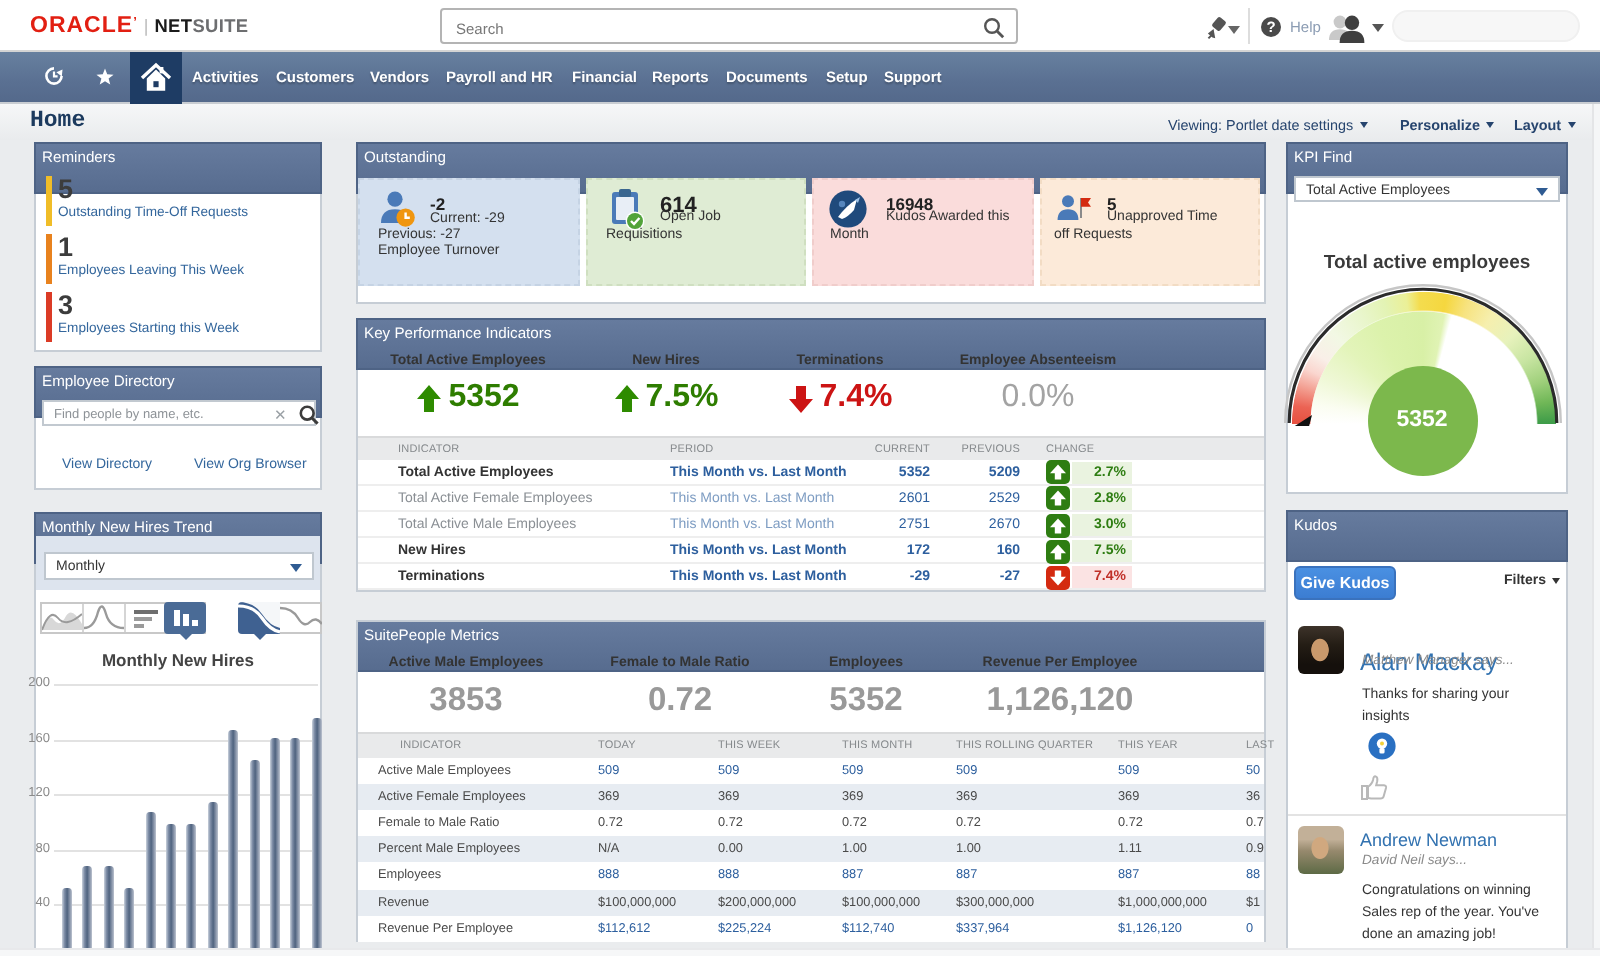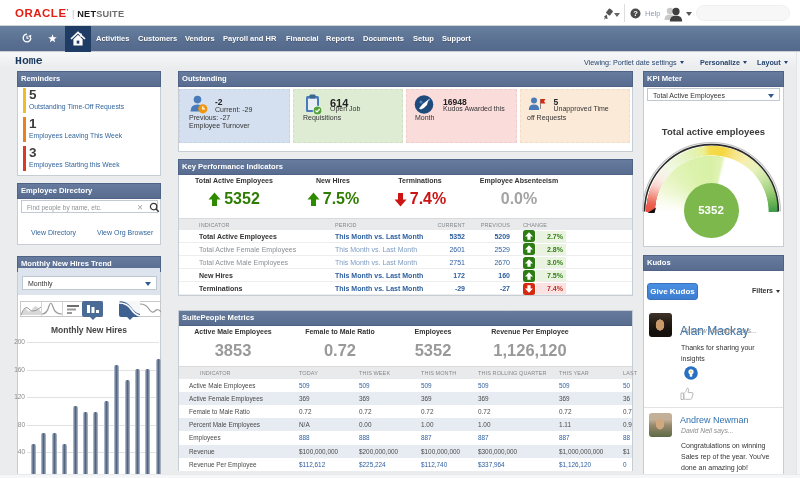--- a/index.html
+++ b/index.html
@@ -29,21 +29,21 @@
 .navitem { position:absolute; top:8px; font-size:7.5px; font-weight:bold; color:#fff; text-shadow:0 1px 1px rgba(0,0,0,0.25); }
 
 
 #strip { position:absolute; left:0; top:52px; width:800px; height:18px; background:linear-gradient(#f6f7f8,#e9ebed); }
 #hometitle { position:absolute; left:15px; top:54px; font-size:11.5px; font-weight:bold; color:#1c3a5e;font-family:Liberation Mono, monospace; }
 .striplink { position:absolute; top:57.5px; font-size:7.2px; font-weight:bold; color:#26446e; }
 .caret { display:inline-block; width:0; height:0; border-left:2.5px solid transparent; border-right:2.5px solid transparent; border-top:3.5px solid #26446e; margin-left:3px; vertical-align:0.5px; }
 
 
 .portlet { position:absolute; background:#fff; border:1px solid #c6cdd5; }
-.phead { position:absolute; left:-1px; top:-1px; right:-1px; height:16px; background:linear-gradient(#667b9e,#576c8f); border:1px solid #4e6385; color:#fff; font-size:7.6px; font-weight:bold; line-height:14px; padding-left:3px; }
+.phead { position:absolute; left:-1px; top:-1px; right:-1px; height:26px; background:linear-gradient(#667b9e,#576c8f); border:1px solid #4e6385; color:#fff; font-size:7.6px; font-weight:normal; line-height:14px; padding-left:3px; }
 .bluelink { color:#33669c; }
 
 
 .rem-num { position:absolute; font-size:13.5px; font-weight:bold; color:#3c3c3c; }
 .rem-lbl { position:absolute; font-size:6.8px; color:#33669c; }
 .rem-bar { position:absolute; width:3px; }
 
 
 .drop { position:absolute; background:#fff; border:1px solid #bfc7cf; }
 .drop .txt { position:absolute; left:5px; top:3px; font-size:7px; color:#333; }
@@ -58,20 +58,27 @@
 
 #givekudos { position:absolute; background:linear-gradient(#4a90e2,#3c7dd2); border:1px solid #3a72bd; border-radius:3px; color:#fff; font-size:8px; font-weight:bold; text-align:center; }
 .bar { position:absolute; width:5px; background:linear-gradient(90deg,#c9d1dc 0,#7e8da6 25%,#4f637f 52%,#8b97ac 80%,#bcc3cf 100%); border-radius:2px 2px 0 0; }
 .avatar { position:absolute; width:23px; height:24px; border-radius:3px; overflow:hidden; }
 </style>
 </head>
 <body>
 
 <div id="topbar">
   <div id="logo"><span class="oracle">ORACLE<span style="font-size:6.5px;vertical-align:3px">’</span></span><span class="sep">|</span><span class="ns"><span class="net">NET</span><span class="suite">SUITE</span></span></div>
+  <div id="searchbox">
+    <span class="ph">Search</span>
+    <svg width="12" height="12" viewBox="0 0 12 12">
+        <circle cx="5" cy="5" r="3.4" fill="none" stroke="#555" stroke-width="1.2"></circle>
+        <line x1="7.6" y1="7.6" x2="10.6" y2="10.6" stroke="#555" stroke-width="1.4"></line>
+      </svg>
+  </div>
 
   <svg class="abs" style="left:602px;top:8px" width="13" height="13" viewBox="0 0 13 13">
       <g fill="#555">
         <rect x="5" y="1" width="5" height="6" rx="1" transform="rotate(40 7.5 4)"></rect>
         <path d="M3.2 7.2 L6.8 10.2 L5.5 10.8 L2.5 10.8 Z" transform="rotate(40 5 9)"></path>
         <line x1="2.2" y1="11.2" x2="4.6" y2="8.8" stroke="#555" stroke-width="1"></line>
       </g>
     </svg>
   <div class="abs" style="left:614px;top:13px;width:0;height:0;border-left:3px solid transparent;border-right:3px solid transparent;border-top:4px solid #666"></div>
   <div class="topdiv"></div>
@@ -299,21 +306,21 @@
       </svg>
       <span style="font-size:16px;font-weight:bold;color:#2e7d00">7.5%</span>
     </div>
   <div class="abs" style="left:360px;top:190px;width:120px;display:flex;align-items:center;justify-content:center">
       <svg width="13" height="15" viewBox="0 0 13 15" style="margin-right:3px">
         <path d="M6.5 14.5 L12.5 7.5 L9 7.5 L9 1 L4 1 L4 7.5 L0.5 7.5 Z" fill="#cc1414"></path>
       </svg>
       <span style="font-size:16px;font-weight:bold;color:#cc1414">7.4%</span>
     </div>
   <div class="abs" style="left:459px;top:190px;width:120px;display:flex;align-items:center;justify-content:center">
-      <span style="font-size:16px;font-weight:bold;color:#a3a3a3">0.0%</span>
+      <span style="font-size:16px;font-weight:normal;color:#a3a3a3">0.0%</span>
     </div>
 </div>
 <div id="kpi-table">
 <div class="thead" style="left:179px;top:217.5px;width:453px;height:12px">
       <span style="left:20px">INDICATOR</span>
       <span style="left:156px">PERIOD</span>
       <span style="left:241px;width:45px;text-align:right">CURRENT</span>
       <span style="left:288px;width:43px;text-align:right">PREVIOUS</span>
       <span style="left:344px">CHANGE</span>
     </div>
@@ -456,21 +463,21 @@
       <span style="left:120px;color:#2d5f9e">$112,612</span>
       <span style="left:180px;color:#2d5f9e">$225,224</span>
       <span style="left:242px;color:#2d5f9e">$112,740</span>
       <span style="left:299px;color:#2d5f9e">$337,964</span>
       <span style="left:380px;color:#2d5f9e">$1,126,120</span>
       <span style="left:444px;color:#2d5f9e">0</span>
     </div>
 </div>
 
 <div class="portlet" style="left:643px;top:71px;width:141px;height:176px">
-  <div class="phead">KPI Meter</div>
+  <div class="phead">KPI Find</div>
 </div>
 <div class="drop" style="left:647px;top:88px;width:133px;height:13px">
   <span class="txt">Total Active Employees</span>
     <span class="dcaret"></span>
 </div>
 <div class="abs" style="left:643px;top:126px;width:141px;text-align:center;font-size:9.5px;font-weight:bold;color:#3a3a3a">Total active employees</div>
 <div id="gauge">
   <div class="abs" style="left:645.5px;top:145.5px;width:132px;height:66px;background:conic-gradient(from 270deg at 50% 100%, #e7503f 0deg, #eb6354 8deg, #f29a8c 16deg, #fad6cf 25deg, #f9efe8 33deg, #f2f8e4 45deg, #e9f6cc 60deg, #e3f3b4 72deg, #ebf097 82deg, #f4dc4e 88deg, #f5d73f 100deg, #f7e380 110deg, #f6efae 122deg, #e7f2bc 135deg, #c8e5a2 148deg, #a0d07c 160deg, #70b757 170deg, #46a04b 178deg, #3d9c49 180deg); -webkit-mask:radial-gradient(circle at 50% 100%, transparent 56.2px, #000 57px 65.8px, transparent 66.2px); mask:radial-gradient(circle at 50% 100%, transparent 56.2px, #000 57px 65.8px, transparent 66.2px)"></div>
   <div class="abs" style="left:655px;top:155px;width:113px;height:56.5px;background:conic-gradient(from 270deg at 50% 100%, #ffffff 0deg, #fbfdf2 10deg, #eff8d6 25deg, #e3f4ba 45deg, #dcf2ac 65deg, #d8f0a6 90deg, #e0f3b4 101deg, #ffffff 105deg, #ffffff 180deg); -webkit-mask:radial-gradient(circle at 50% 100%, #000 0 56px, transparent 56.5px); mask:radial-gradient(circle at 50% 100%, #000 0 56px, transparent 56.5px)"></div>
   <svg class="abs" style="left:638px;top:137px" width="147" height="76" viewBox="0 0 147 76">

